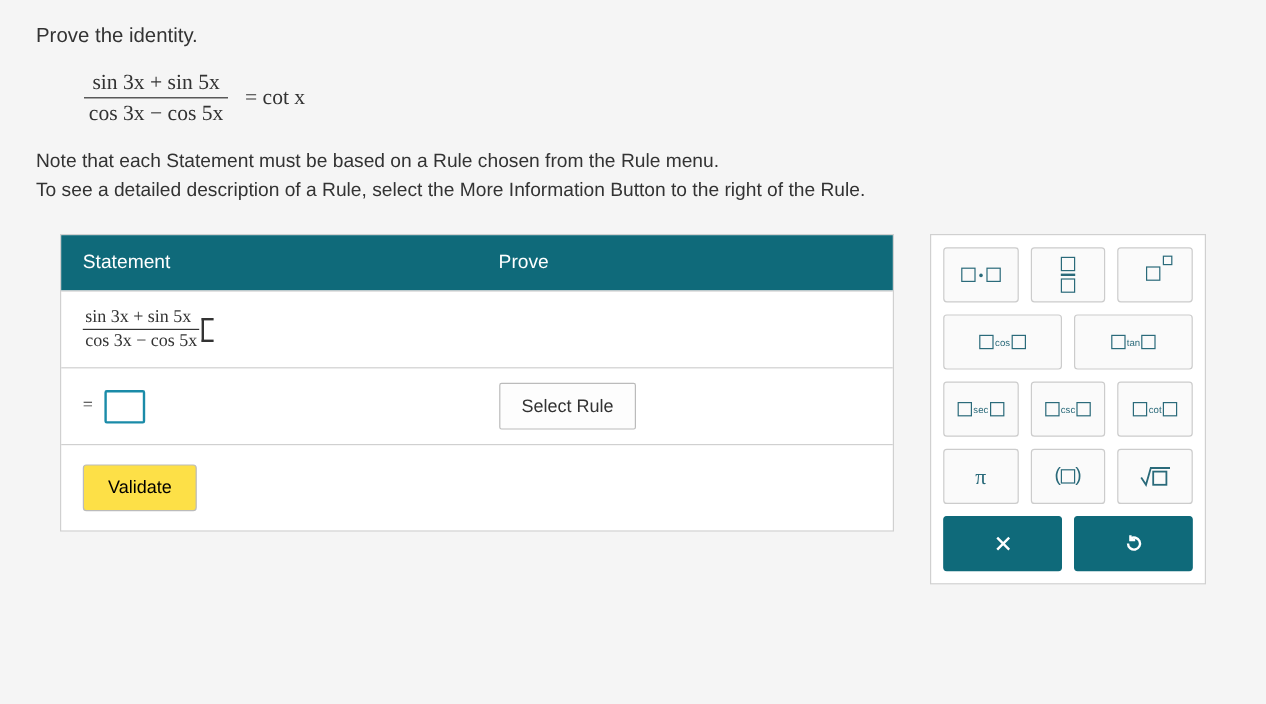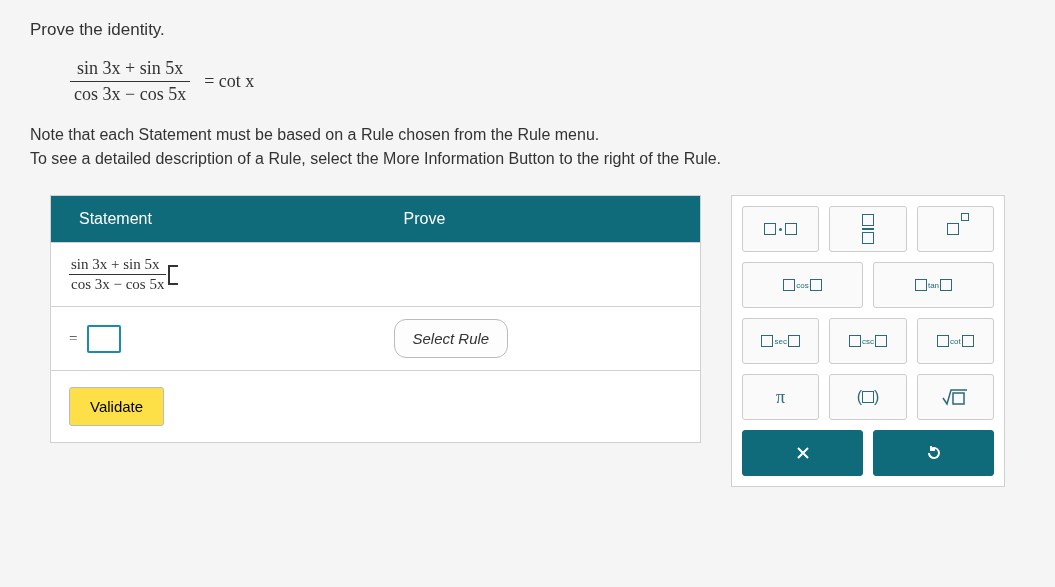--- a/index.html
+++ b/index.html
@@ -41,21 +41,21 @@
 .proof-table {
   flex: 1;
   background: #fff;
   border: 1px solid #d0d0d0;
 }
 .pt-head {
   display: flex;
   background: #0f6a7a;
   color: #fff;
 }
-.pt-head > div { padding: 14px 28px; font-size: 16px; }
+.pt-head > div { padding: 14px 18px; font-size: 16px; }
 .pt-head .stmt { flex: 1; }
 .pt-head .rule { flex: 1; text-align: left; }
 
 .pt-row {
   display: flex;
   border-top: 1px solid #d0d0d0;
   min-height: 64px;
 }
 .pt-row > div { padding: 12px 18px; font-size: 15px; display: flex; align-items: center; }
 .pt-row .stmt { flex: 1; }
@@ -86,41 +86,40 @@
   border: 2px solid #1a8ba8;
   background: #fff;
   border-radius: 2px;
 }
 
 .select-rule-btn {
   border: 1px solid #bbb;
   background: #fdfdfd;
   padding: 10px 18px;
   font-size: 15px;
-  border-radius: 12px;
+  border-radius: 2px;
   cursor: pointer;
   color: #333;
-  font-style: italic;
 }
 
 .validate-row {
   padding: 16px 18px;
   border-top: 1px solid #d0d0d0;
 }
 .validate-btn {
   border: 1px solid #bbb;
   background: #fde047;
   padding: 10px 20px;
   font-size: 15px;
   border-radius: 3px;
   cursor: pointer;
 }
 
 .keypad {
-  width: 274px;
+  width: 230px;
   background: #fff;
   border: 1px solid #d0d0d0;
   padding: 10px;
   text-align: right;
 }
 .kp-row { display: flex; gap: 10px; margin-bottom: 10px; }
 .kp-row:last-child { margin-bottom: 0; }
 .kp-btn {
   flex: 1;
   height: 46px;

